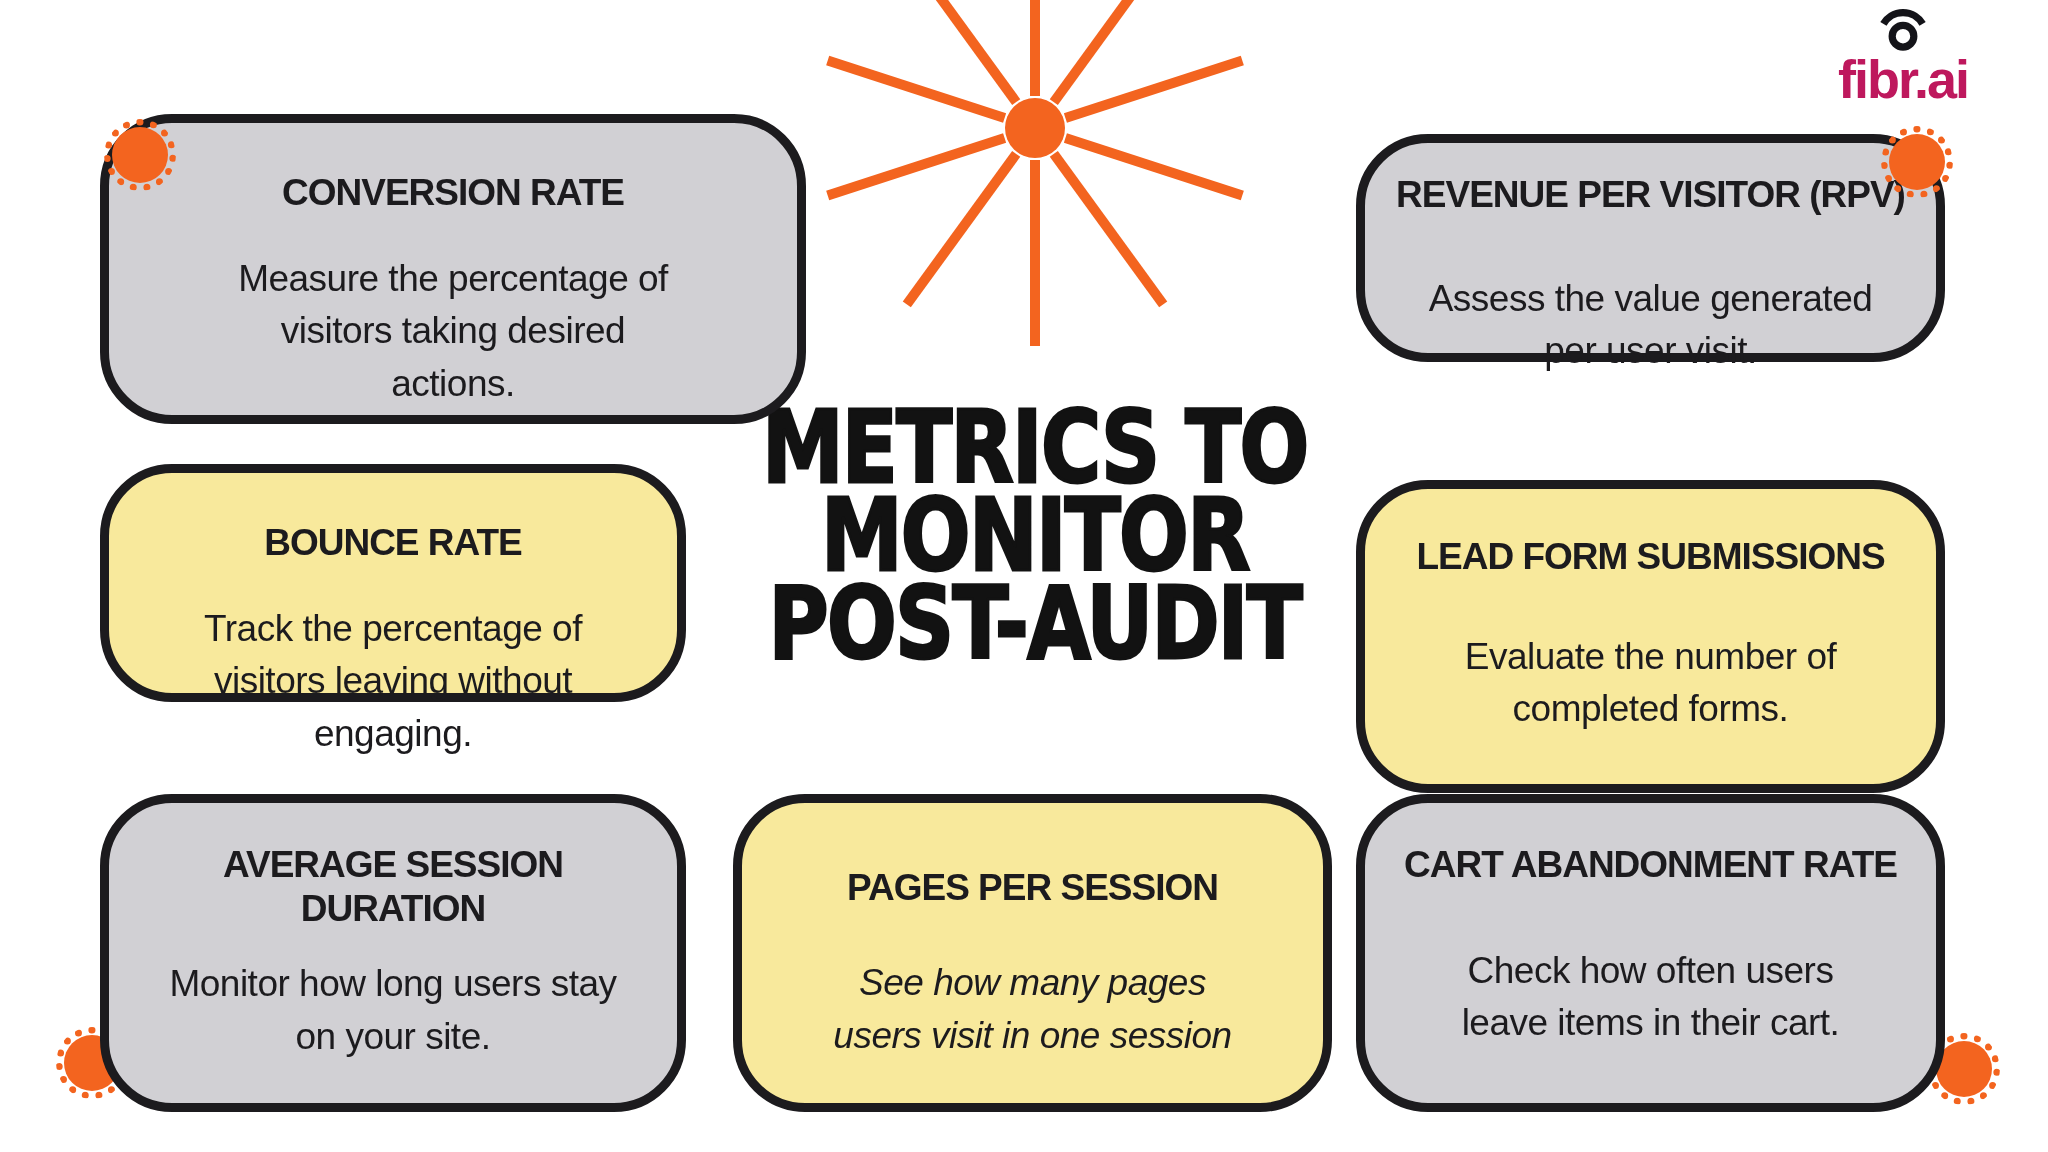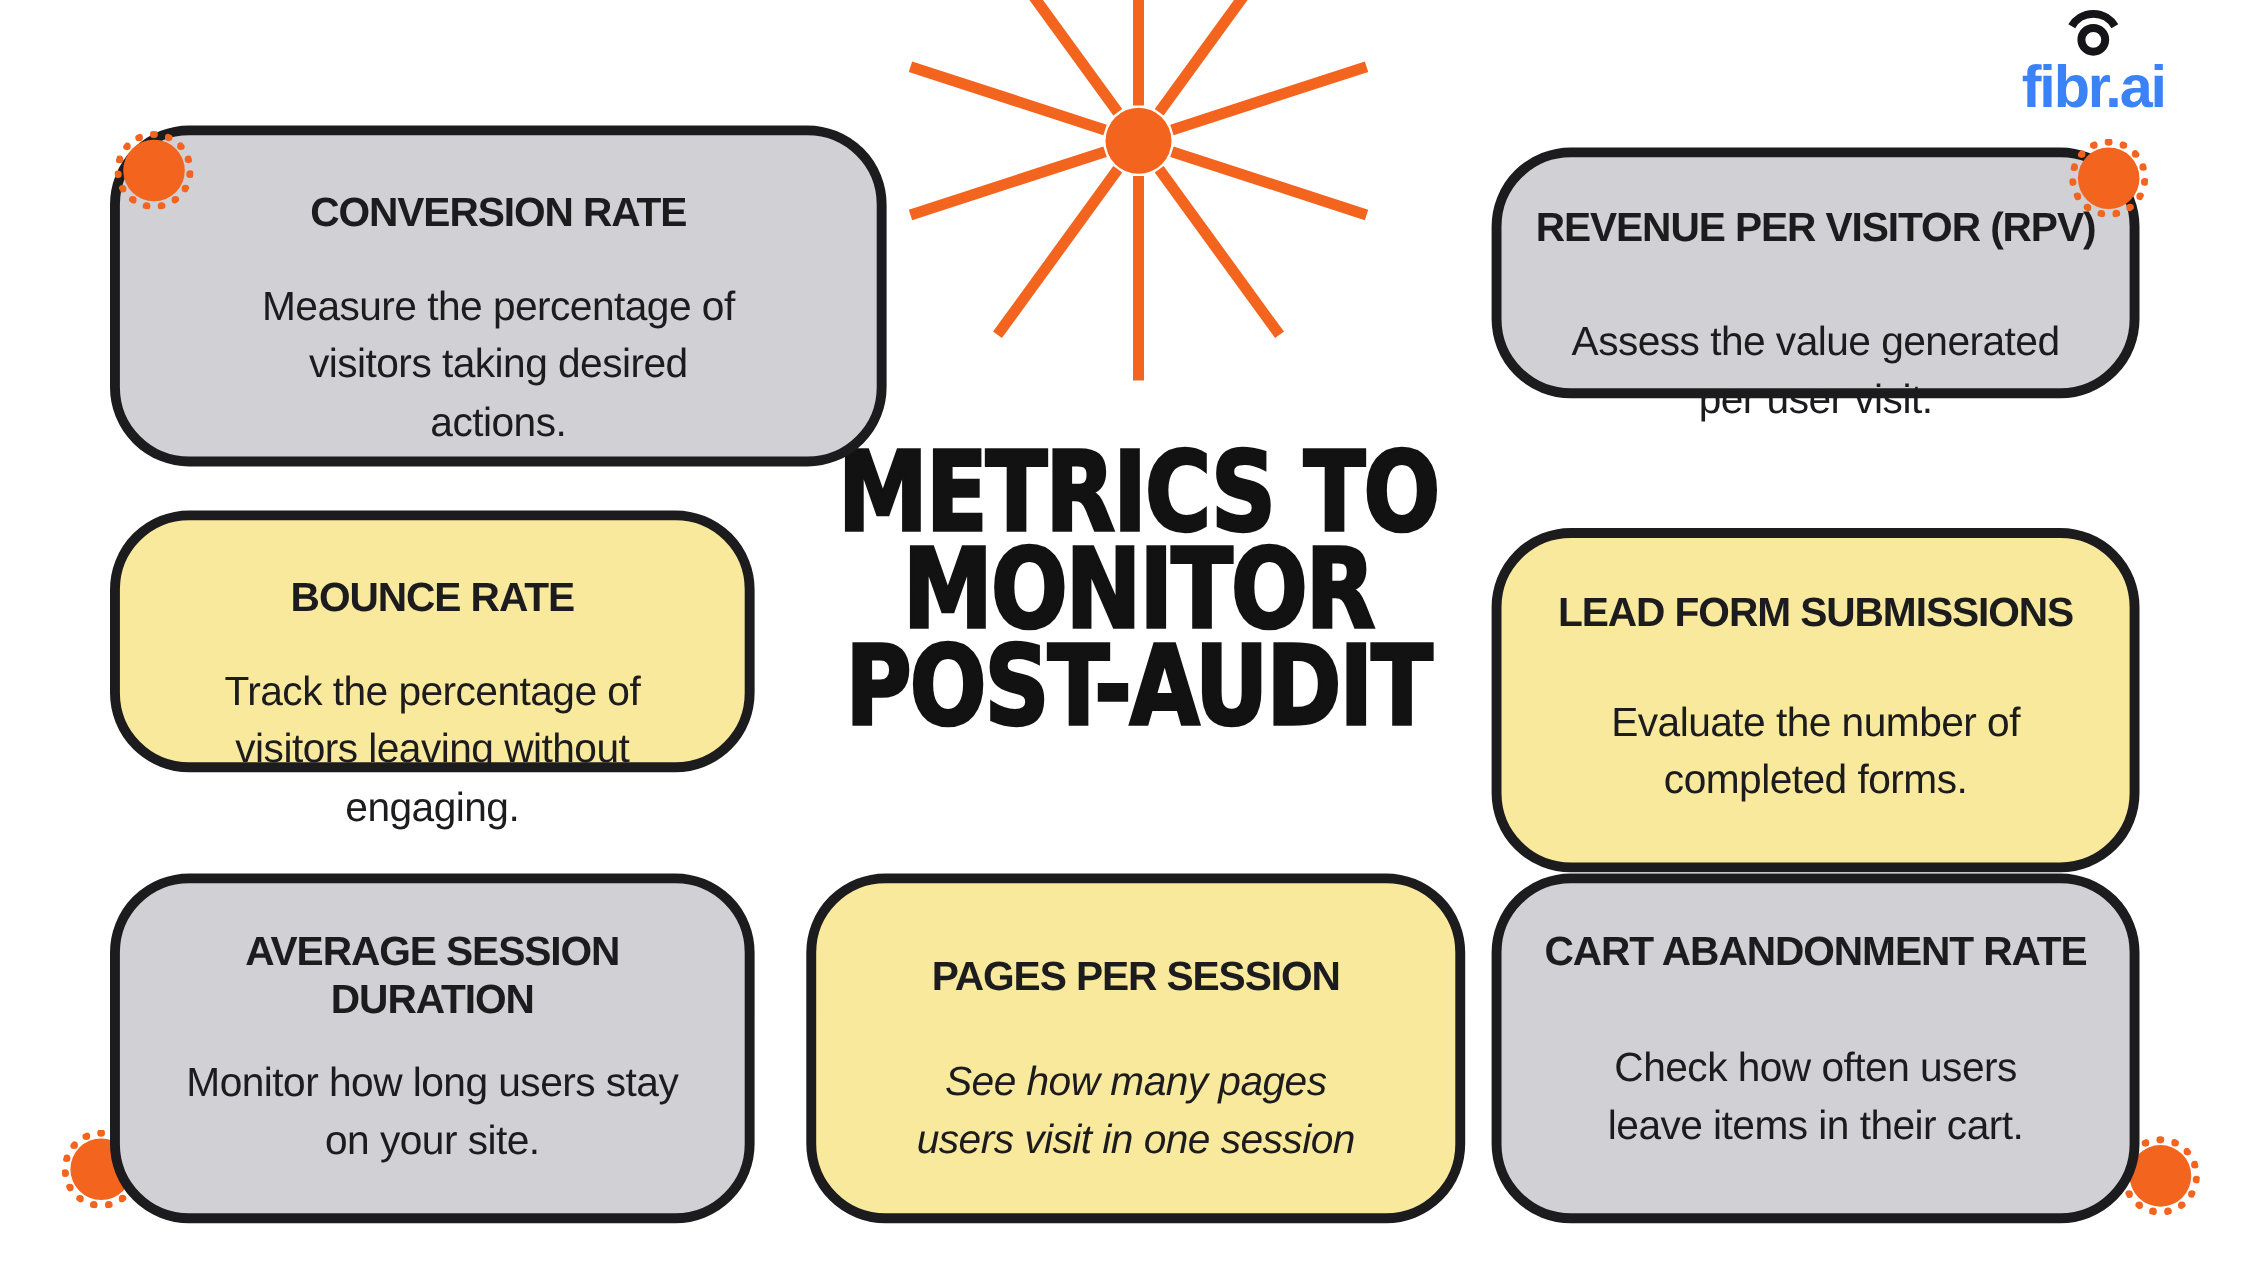--- a/index.html
+++ b/index.html
@@ -50,21 +50,21 @@
     margin-top:38px;
     color:var(--ink);
   }
 
   .pos-conversion{left:100px; top:114px;  width:706px; height:310px;}
   .pos-bounce    {left:100px; top:464px;  width:586px; height:238px;}
   .pos-duration  {left:100px; top:794px;  width:586px; height:318px; padding-top:40px;}
   .pos-duration .card-body{margin-top:28px;}
   .pos-pages     {left:733px; top:794px;  width:599px; height:318px; padding-top:52px;justify-content:center;}
   .pos-pages .card-body{margin-top:48px;font-style:italic;}
-  .pos-revenue   {left:1356px;top:134px;  width:589px; height:228px; padding-top:42px;}
+  .pos-revenue   {left:1356px;top:134px;  width:589px; height:228px; padding-top:30px;}
   .pos-revenue .card-body{margin-top:56px;}
   .pos-lead      {left:1356px;top:480px;  width:589px; height:313px; padding-top:46px;}
   .pos-lead .card-body{margin-top:52px;}
   .pos-cart      {left:1356px;top:794px;  width:589px; height:318px; padding-top:40px;}
   .pos-cart .card-body{margin-top:58px;}
 
   
   .main-title{
     position:absolute;
     left:685px; top:404px; width:700px;
@@ -124,21 +124,21 @@
     flex-direction:column;
     align-items:center;
     z-index:2;
   }
   .brand-icon{display:block;margin-bottom:0px;}
   .brand-icon .stroke{stroke:#141419;stroke-width:7;fill:none;}
   .brand-name{
     font-size:54px;
     font-weight:700;
     letter-spacing:-2px;
-    color:#3b82f6;
+    color:#be185d;
     line-height:1;
   }
 </style>
 </head>
 <body>
 
 <svg class="starburst" viewBox="-250 -250 500 500" aria-hidden="true">
   <circle cx="0" cy="0" r="30"></circle>
   <line x1="0" y1="-32" x2="0" y2="-218"></line>
   <line x1="0" y1="32" x2="0" y2="218"></line>

